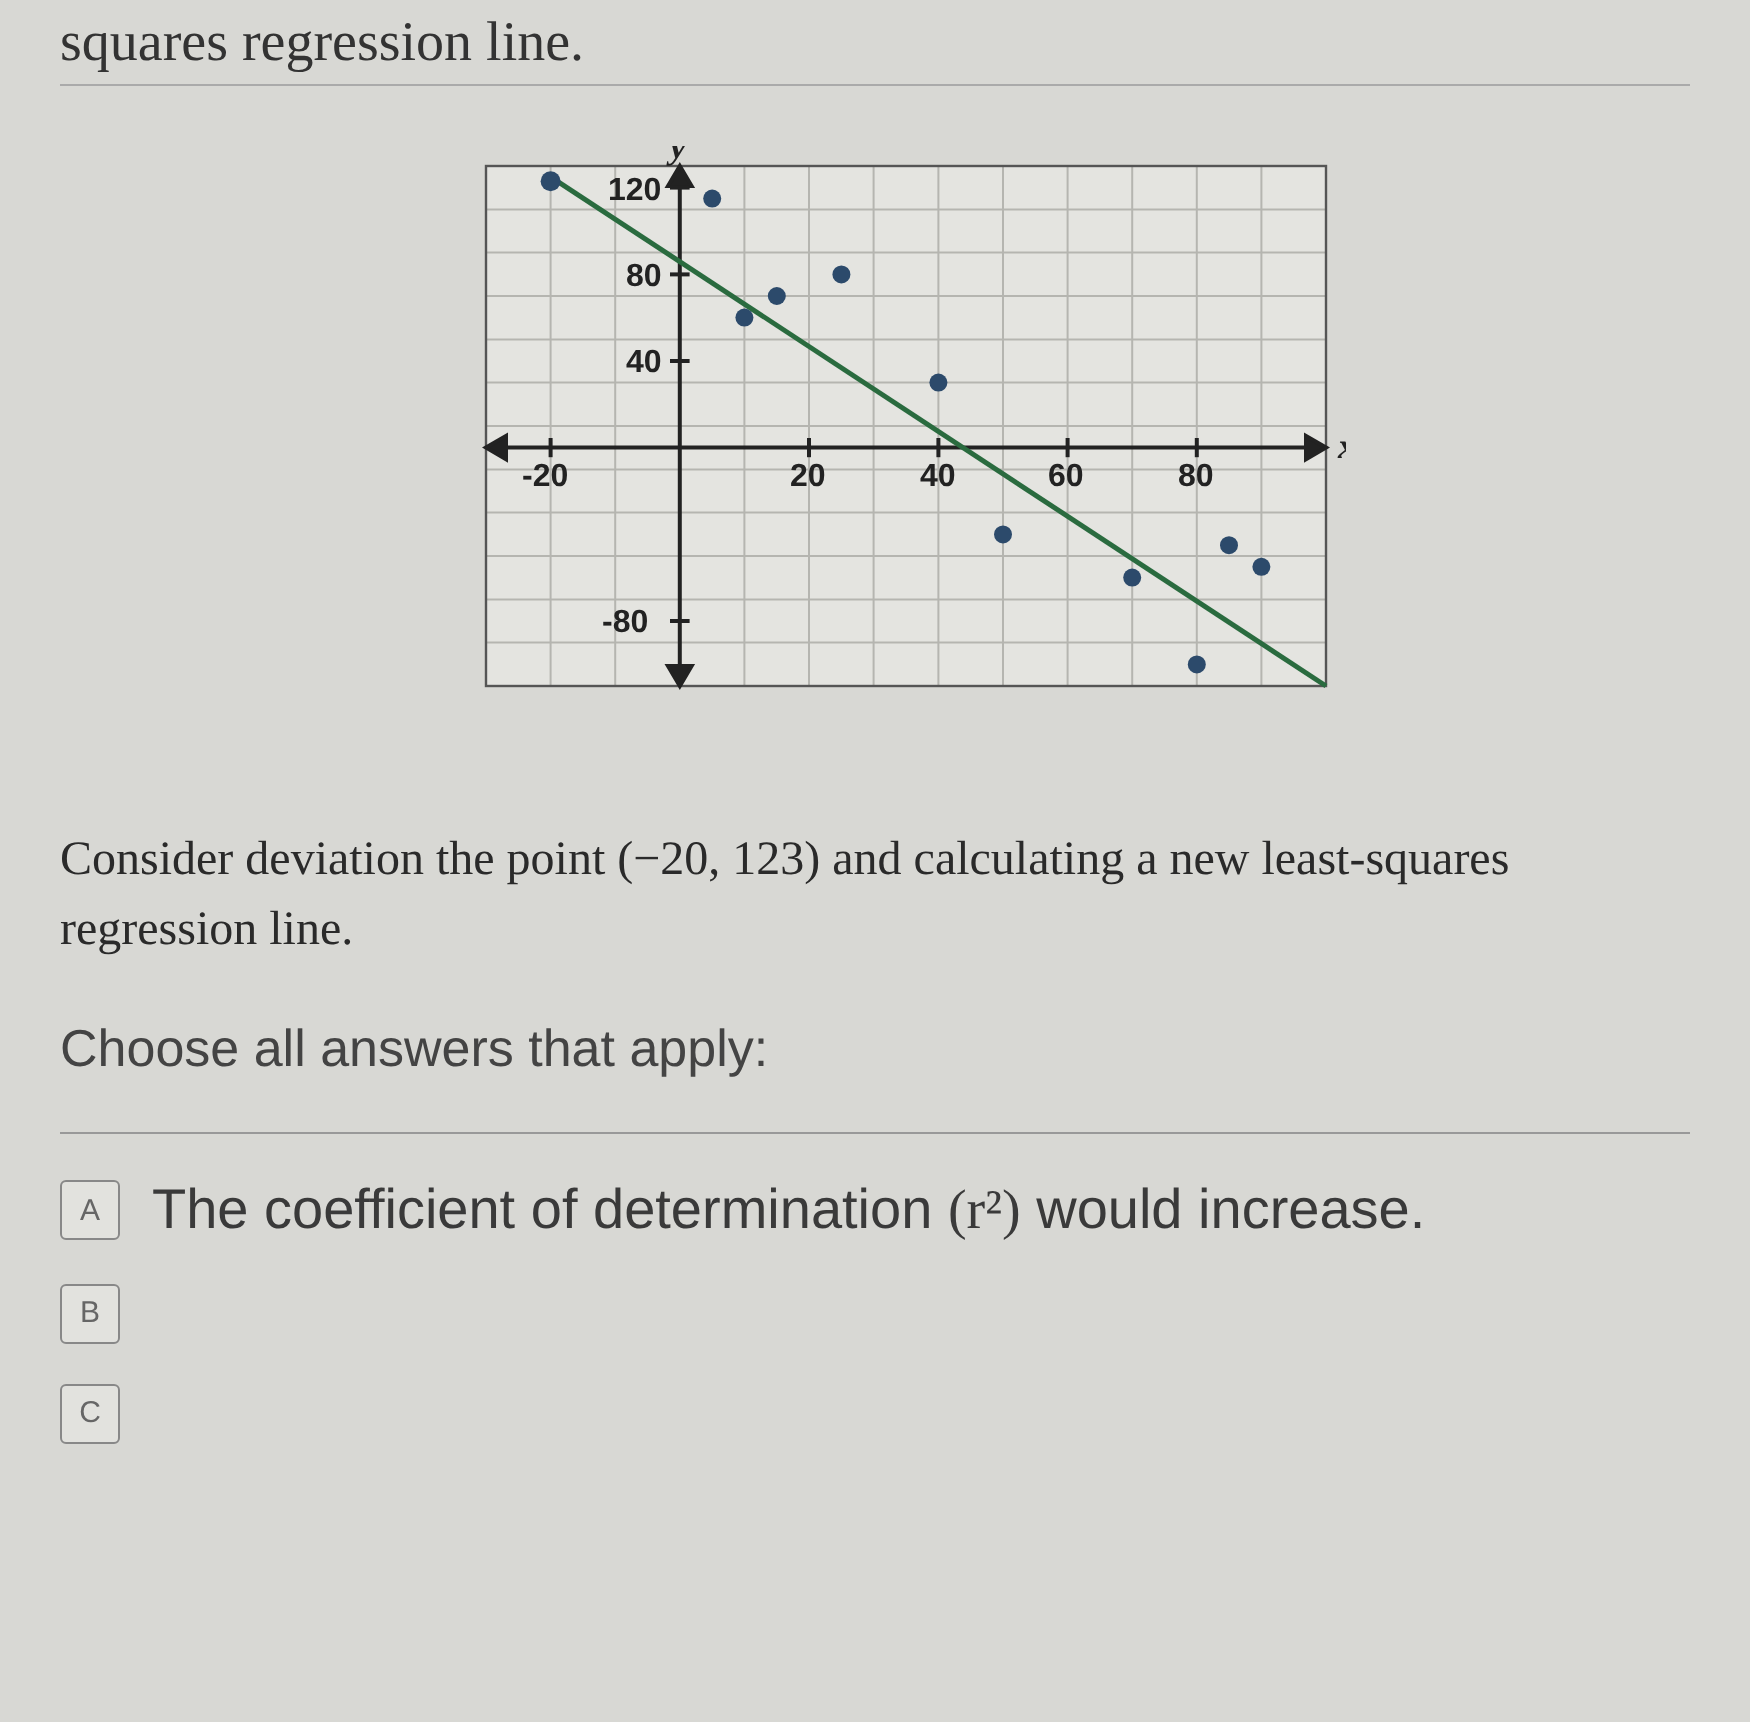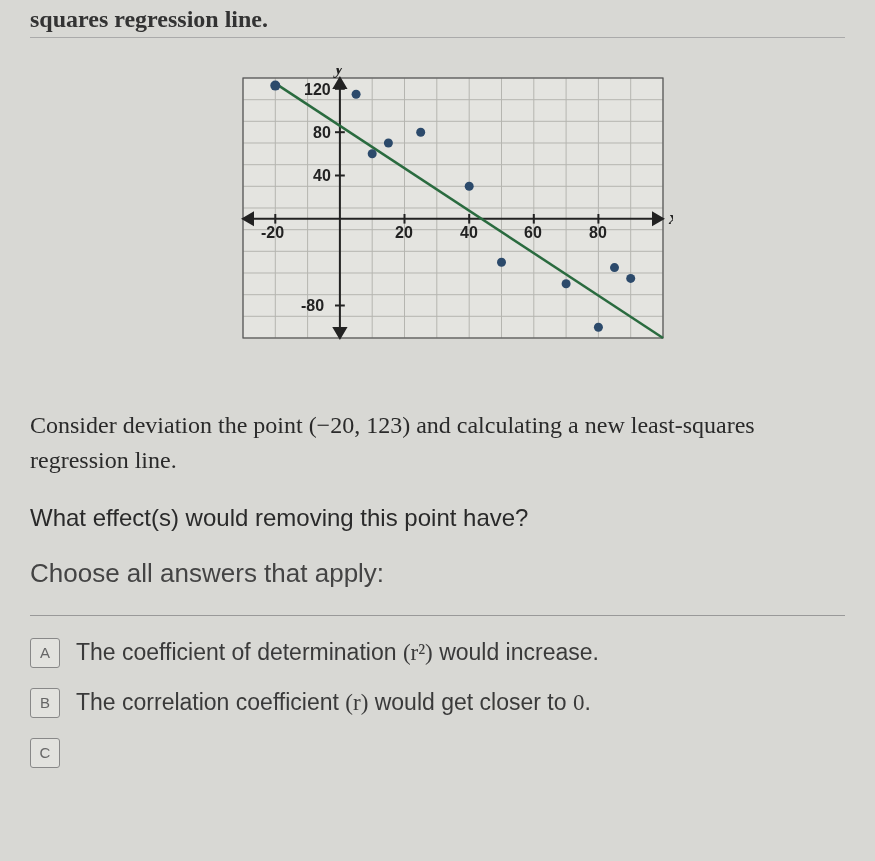--- a/index.html
+++ b/index.html
@@ -10,25 +10,24 @@
     height: 861px;
     background: #d8d8d4;
     font-family: Georgia, 'Times New Roman', serif;
     color: #333;
     overflow: hidden;
   }
   .page {
     padding: 0 30px 30px 30px;
   }
   .topline {
-    font-size: 24px;
+    font-size: 28px;
     color: #333;
     padding: 6px 0 4px 0;
     border-bottom: 1px solid #aaa;
-    font-weight: bold;
   }
   .chart-wrap {
     display: flex;
     justify-content: center;
     padding: 30px 0 30px 0;
   }
   svg.chart { display: block; }
   .body-text {
     font-size: 24px;
     line-height: 1.45;
@@ -70,21 +69,21 @@
     display: flex;
     align-items: center;
     justify-content: center;
     font-family: Arial, Helvetica, sans-serif;
     font-size: 15px;
     color: #666;
     background: #e2e2de;
     flex-shrink: 0;
   }
   .opttext {
-    font-size: 23px;
+    font-size: 28px;
     color: #3a3a3a;
     font-family: Arial, Helvetica, sans-serif;
   }
   .opttext .math {
     font-family: 'Times New Roman', serif;
   }
 </style>
 </head>
 <body>
 
@@ -188,37 +187,33 @@
         <circle cx="411.5" cy="199.6" r="4.5"></circle>
         <circle cx="427.7" cy="210.4" r="4.5"></circle>
       </g>
     </svg>
   </div>
 
   <p class="body-text">
     <span>Consider deviation the point </span><span class="math">(−20, 123)</span><span> and calculating a new least-squares regression line.</span>
   </p>
 
-  <p class="prompt">What effect(s) would removing this point have?</p>
 
   <p class="instr">Choose all answers that apply:</p>
 
   <hr class="divider">
 
   <div class="option">
     <div class="optbox">A</div>
     <div class="opttext">
       <span>The coefficient of determination </span><span class="math">(r²)</span><span> would increase.</span>
     </div>
   </div>
 
   <div class="option">
     <div class="optbox">B</div>
-    <div class="opttext">
-      <span>The correlation coefficient </span><span class="math">(r)</span><span> would get closer to </span><span class="math">0</span><span>.</span>
-    </div>
   </div>
 
   <div class="option">
     <div class="optbox">C</div>
   </div>
 
 </div>
 
 </body></html>

